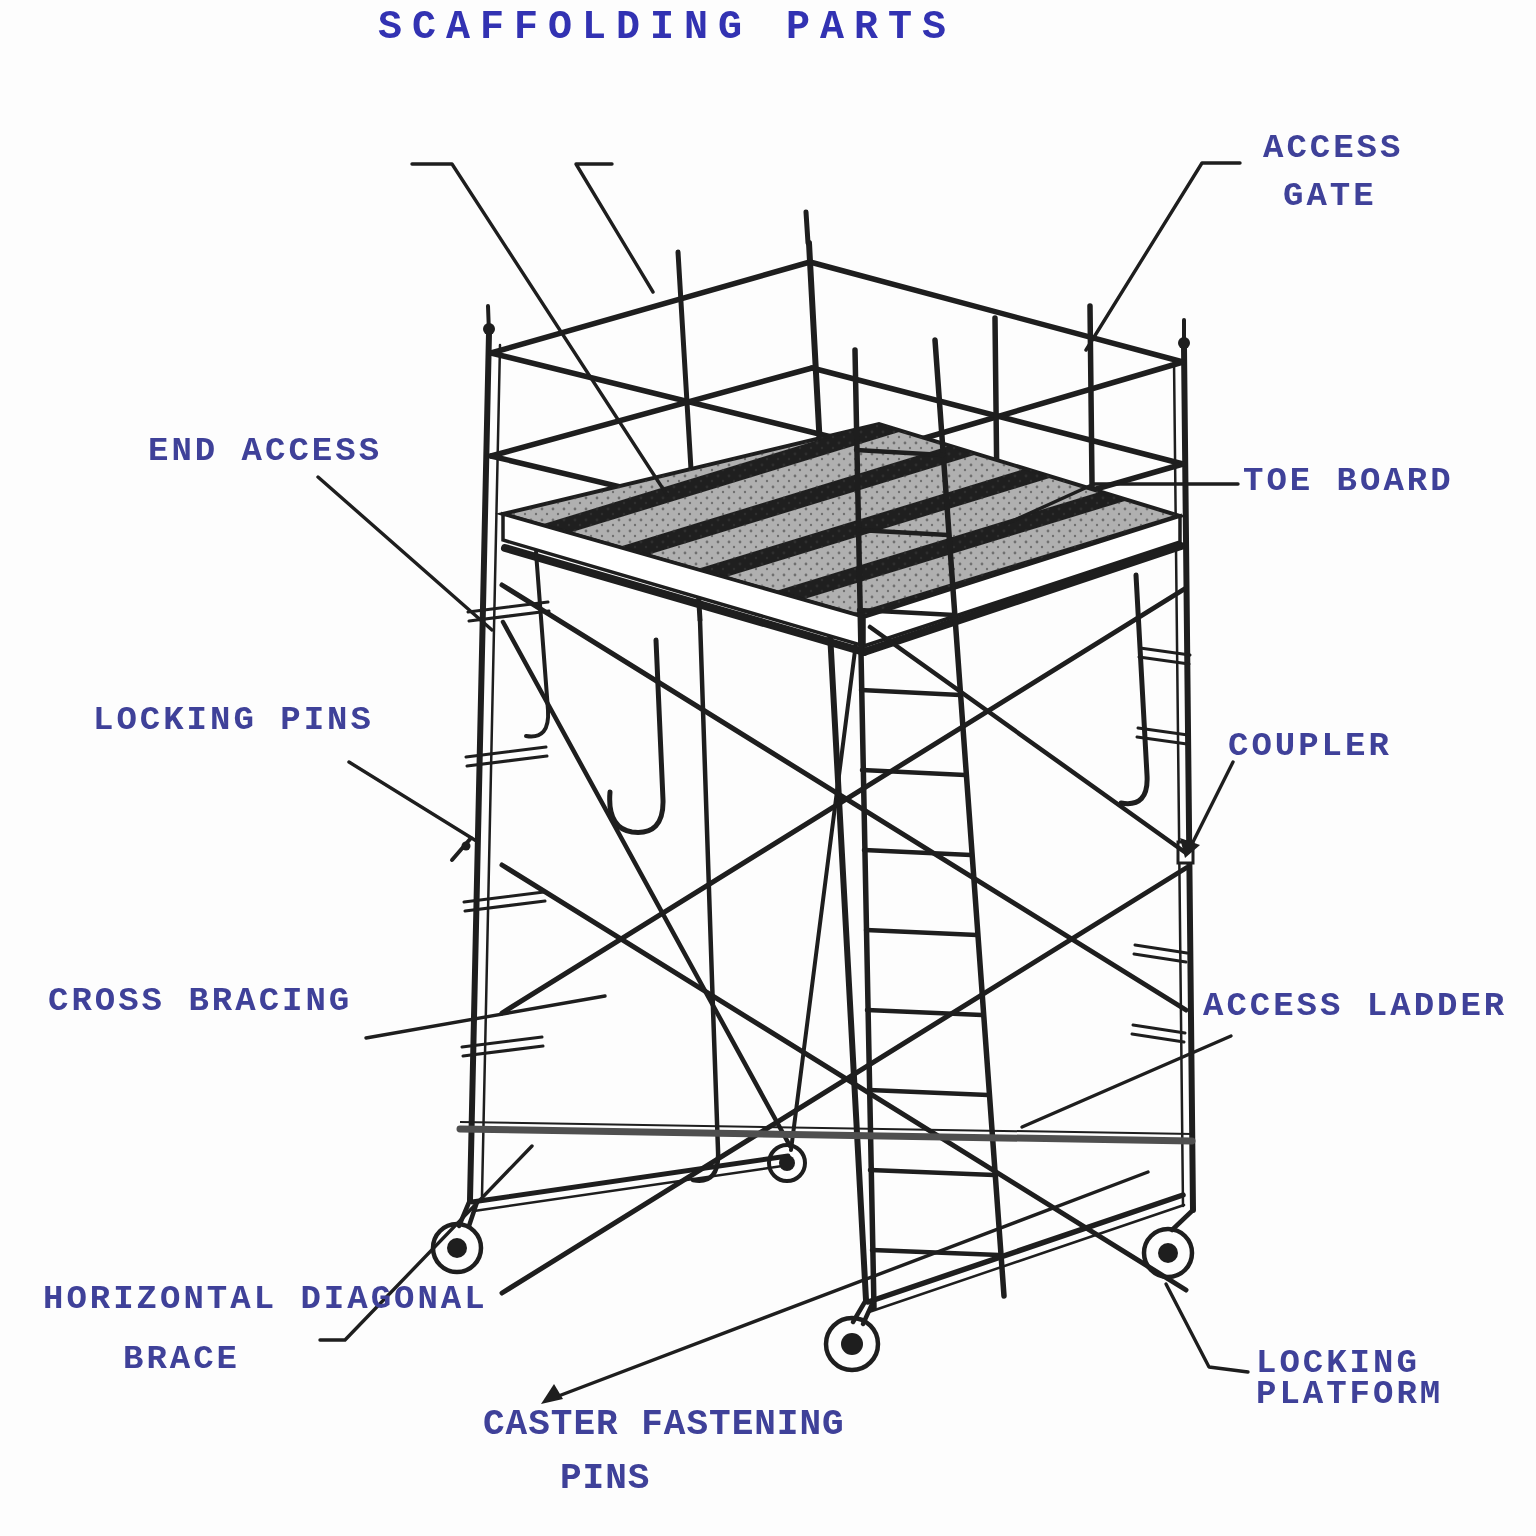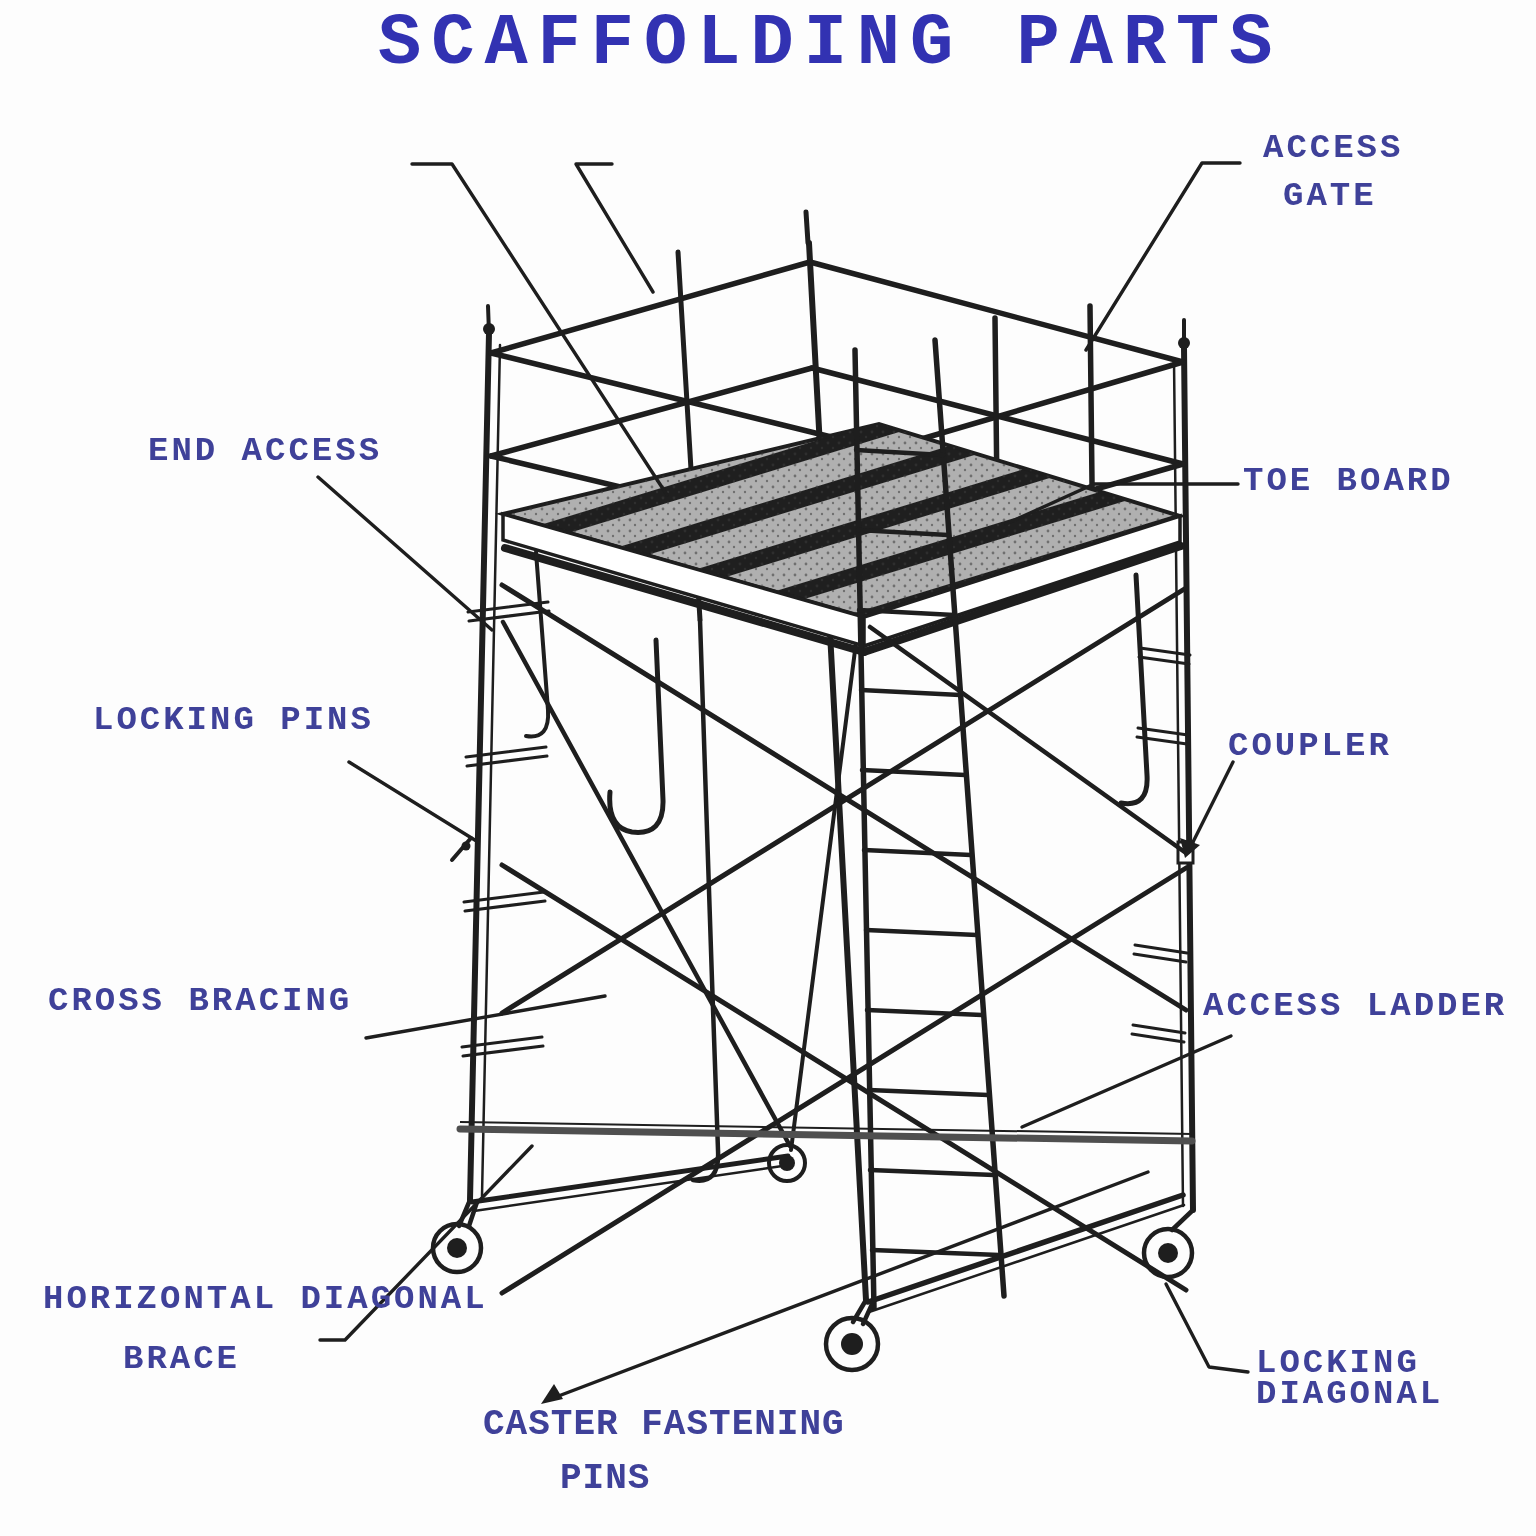--- a/index.html
+++ b/index.html
@@ -16,21 +16,21 @@
     font-size:34px;
     letter-spacing:3px;
     line-height:1;
     white-space:nowrap;
     z-index:5;
   }
   .label.small{font-size:36px;letter-spacing:1px;}
   #title{
     position:absolute;left:378px;top:8px;
     font-weight:bold;
-    font-size:72px;letter-spacing:10px;line-height:1;
+    font-size:40px;letter-spacing:10px;line-height:1;
     color:var(--title-blue,#3232b2);
     white-space:nowrap;z-index:5;
   }
   svg{position:absolute;inset:0;z-index:1;}
   .tube{stroke:#1e1e1e;stroke-linecap:round;fill:none;}
   .leader{stroke:#1e1e1e;stroke-width:3.4;fill:none;stroke-linecap:round;stroke-linejoin:round;}
 </style>
 </head>
 <body style="--label-blue: #3f4199; --title-blue: #3232b2; background: rgb(253, 253, 253);">
 
@@ -44,21 +44,21 @@
   <div class="label" style="left:1243px;top:464px">TOE BOARD</div>
   <div class="label" style="left:93px;top:703px">LOCKING PINS</div>
   <div class="label" style="left:1228px;top:729px">COUPLER</div>
   <div class="label" style="left:48px;top:984px">CROSS BRACING</div>
   <div class="label" style="left:43px;top:1282px">HORIZONTAL DIAGONAL</div>
   <div class="label" style="left:1203px;top:989px">ACCESS LADDER</div>
   <div class="label" style="left:123px;top:1342px">BRACE</div>
   <div class="label small" style="left:483px;top:1407px">CASTER FASTENING</div>
   <div class="label small" style="left:560px;top:1461px">PINS</div>
   <div class="label" style="left:1256px;top:1346px">LOCKING</div>
-  <div class="label" style="left:1256px;top:1377px">DIAGONAL</div>
+  <div class="label" style="left:1256px;top:1377px">PLATFORM</div>
 
   <svg viewBox="0 0 1536 1536">
     <defs>
       <pattern id="planks" width="44" height="44" patternUnits="userSpaceOnUse" patternTransform="rotate(-17)">
         <rect width="44" height="44" fill="#b0b0b0"></rect>
         <rect width="44" height="16" fill="#1f1f1f"></rect>
       </pattern>
       <pattern id="stipple" width="11" height="11" patternUnits="userSpaceOnUse">
         <circle cx="3" cy="3" r="1.4" fill="#3a3a3a"></circle>
         <circle cx="8" cy="8" r="1.2" fill="#3a3a3a"></circle>

